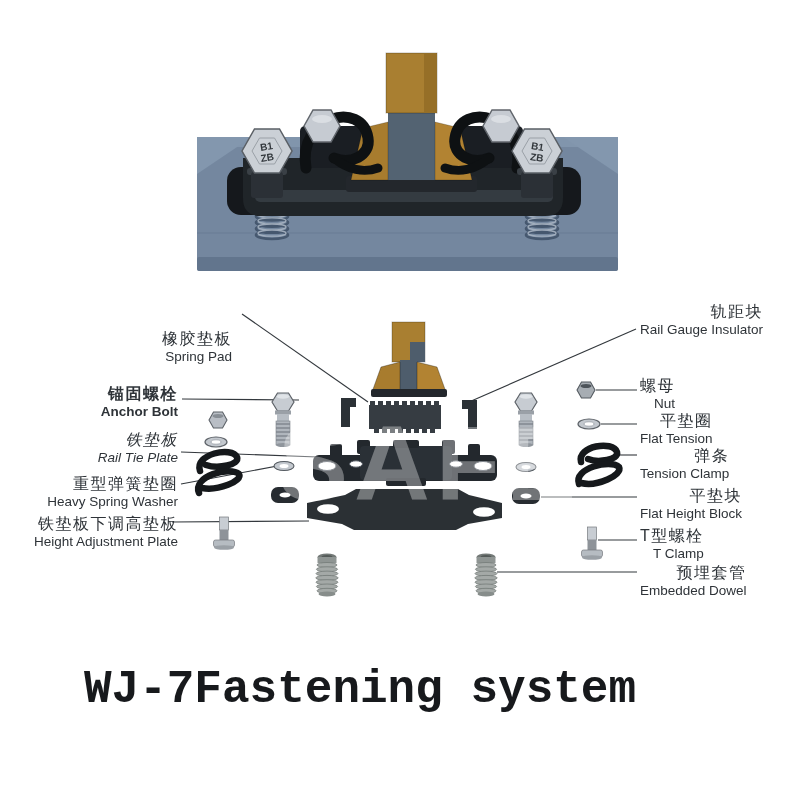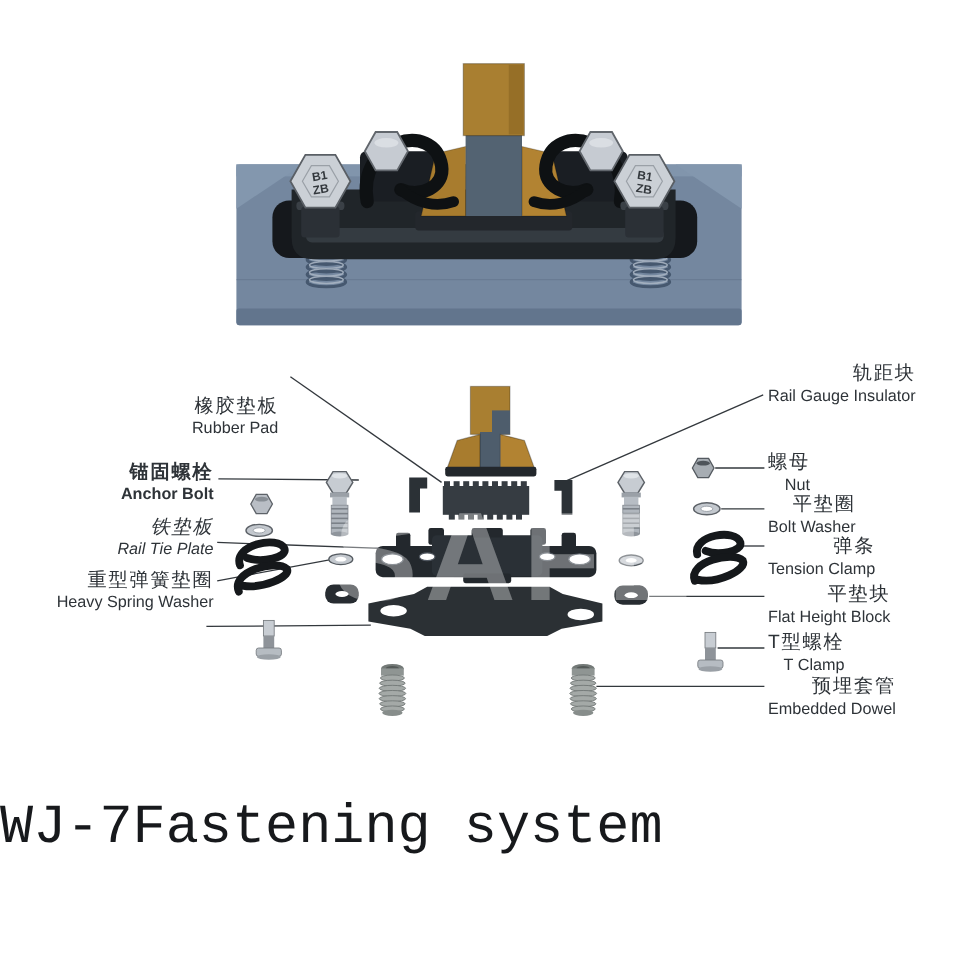--- a/index.html
+++ b/index.html
@@ -4,23 +4,23 @@
 <style>
   html,body{margin:0;padding:0;background:#ffffff;}
   .page{position:relative;width:800px;height:801px;background:#ffffff;overflow:hidden;
         font-family:"Liberation Sans","DejaVu Sans",sans-serif;}
   svg.diagram{position:absolute;left:0;top:0;display:block;}
   .lbl{position:absolute;color:#2e3338;}
   .lbl .zh{font-size:16px;line-height:19px;letter-spacing:1.5px;white-space:nowrap;}
   .lbl .en{font-size:13.5px;line-height:17px;white-space:nowrap;}
   .lbl-left{text-align:right;}
   .lbl-right{text-align:right;}
-  .title{position:absolute;left:0;width:720px;top:664px;text-align:left;
+  .title{position:absolute;left:0;width:720px;top:664px;text-align:center;
          font-family:"Liberation Mono","DejaVu Sans Mono",monospace;
-         font-weight:normal;font-size:46px;color:#17191c;white-space:pre;}
+         font-weight:bold;font-size:46px;color:#17191c;white-space:pre;}
 </style>
 </head>
 <body>
 
 <div class="page">
 
 <svg class="diagram" width="800" height="801" viewBox="0 0 800 801">
   <defs>
     <g id="spring">
       <ellipse cx="0" cy="0" rx="16" ry="4" fill="none" stroke="#46586f" stroke-width="2.6"></ellipse>
@@ -265,46 +265,50 @@
     <g transform="translate(486,553)">
           <use href="#dowel"></use>
         </g>
 
     <text x="430" y="500" font-size="105" font-weight="bold" fill="#ffffff" opacity="0.34" letter-spacing="6" text-anchor="middle" font-family="Liberation Sans, sans-serif">SAFE</text>
   </g>
 </svg>
 
 <div class="lbl lbl-left" style="right:568px;top:292px;margin-top:37px;">
   <div class="zh">橡胶垫板</div>
-  <div class="en">Rubber Pad</div>
+  <div class="en">Spring Pad</div>
 </div>
 <div class="lbl lbl-left" style="right:622px;top:384px;font-weight:bold;">
   <div class="zh">锚固螺栓</div>
   <div class="en">Anchor Bolt</div>
 </div>
 <div class="lbl lbl-left" style="right:622px;top:430px;font-style:italic;">
   <div class="zh">铁垫板</div>
   <div class="en">Rail Tie Plate</div>
 </div>
 <div class="lbl lbl-left" style="right:622px;top:474px;">
   <div class="zh">重型弹簧垫圈</div>
   <div class="en">Heavy Spring Washer</div>
 </div>
+<div class="lbl lbl-left" style="right:622px;top:514px;">
+  <div class="zh">铁垫板下调高垫板</div>
+  <div class="en">Height Adjustment Plate</div>
+</div>
 
 <div class="lbl lbl-right" style="left:640px;top:302px;">
   <div class="zh">轨距块</div>
   <div class="en">Rail Gauge Insulator</div>
 </div>
 <div class="lbl lbl-right" style="left:640px;top:376px;">
   <div class="zh">螺母</div>
   <div class="en">Nut</div>
 </div>
 <div class="lbl lbl-right" style="left:640px;top:411px;">
   <div class="zh">平垫圈</div>
-  <div class="en">Bolt Washer</div>
+  <div class="en">Flat Tension</div>
 </div>
 <div class="lbl lbl-right" style="left:640px;top:446px;">
   <div class="zh">弹条</div>
   <div class="en">Tension Clamp</div>
 </div>
 <div class="lbl lbl-right" style="left:640px;top:486px;">
   <div class="zh">平垫块</div>
   <div class="en">Flat Height Block</div>
 </div>
 <div class="lbl lbl-right" style="left:640px;top:526px;">

